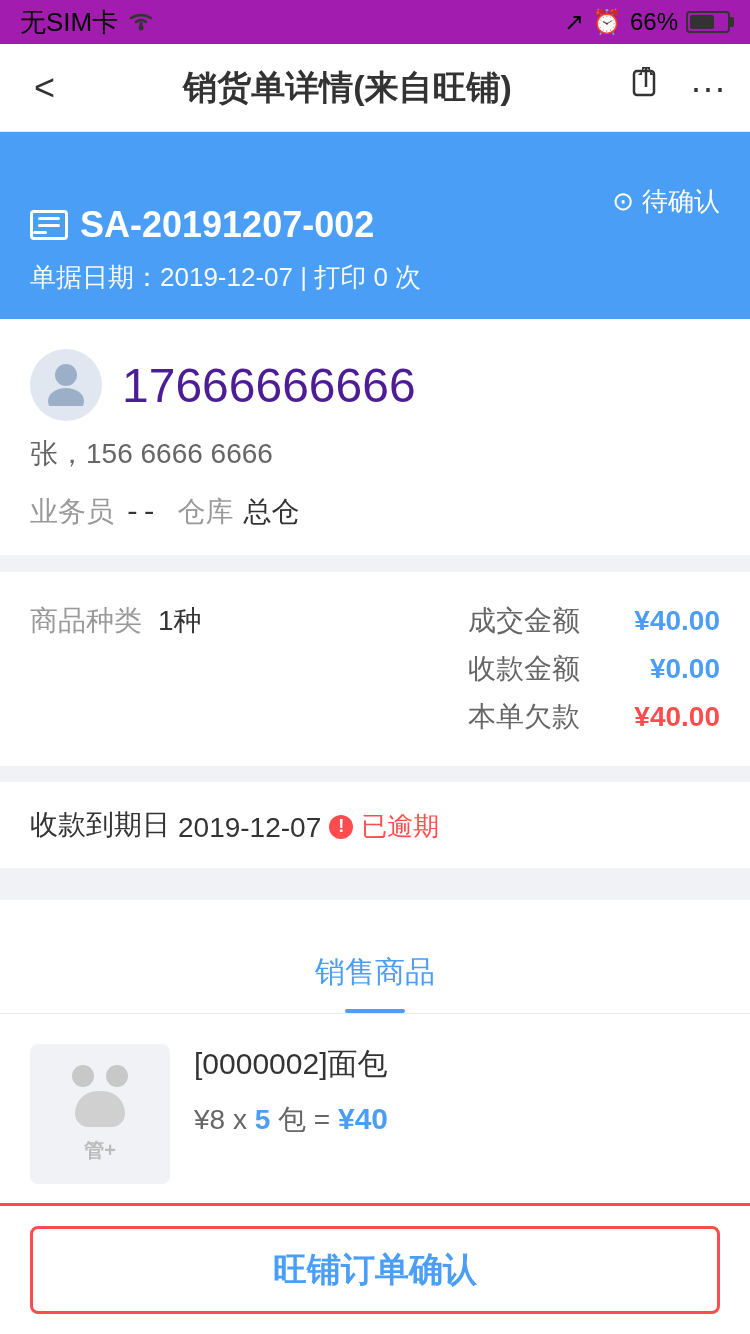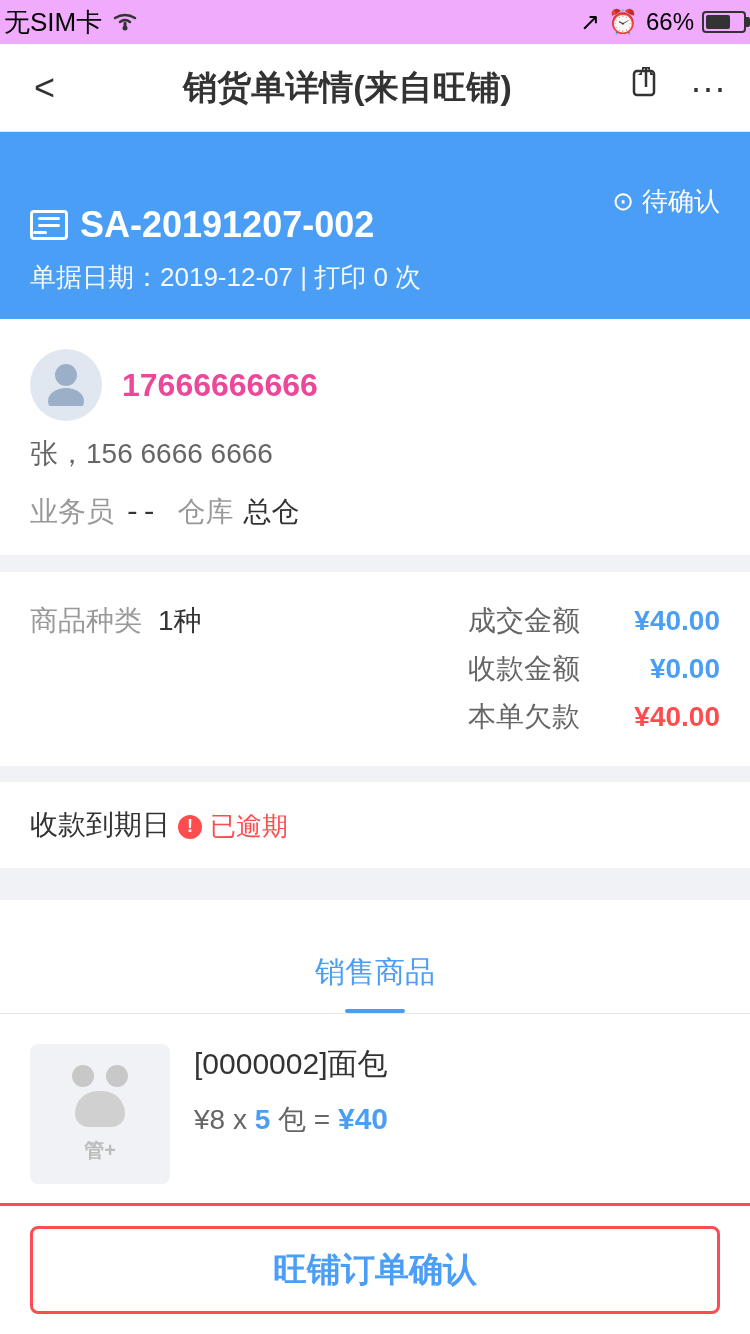--- a/index.html
+++ b/index.html
@@ -8,26 +8,26 @@
       font-family: -apple-system, "PingFang SC", "Helvetica Neue", Arial, sans-serif;
       background: #f0f2f5;
       width: 750px;
       min-height: 1334px;
       overflow-x: hidden;
       font-size: 28px;
     }
 
     
     .status-bar {
-      background: #f0abfc;
+      background: #a21caf;
       height: 44px;
       display: flex;
       align-items: center;
       justify-content: space-between;
-      padding: 0 4px;
+      padding: 0 20px;
       font-size: 24px;
       font-weight: 500;
     }
     .status-left {
       display: flex;
       align-items: center;
       gap: 8px;
       font-size: 26px;
     }
     .status-time {
@@ -178,23 +178,23 @@
       display: flex;
       align-items: center;
       justify-content: center;
       flex-shrink: 0;
     }
     .avatar-icon {
       font-size: 40px;
       color: #9bb0c8;
     }
     .customer-phone {
-      font-size: 32px;
-      font-weight: 700;
-      color: #ec4899;
+      font-size: 48px;
+      font-weight: 400;
+      color: #4c1d95;
     }
     .customer-name {
       font-size: 28px;
       color: #666;
       margin-bottom: 20px;
     }
     .customer-meta {
       display: flex;
       align-items: flex-start;
       gap: 20px;
@@ -539,20 +539,21 @@
       <span class="summary-row-label">本单欠款</span>
       <span class="summary-row-value red">¥40.00</span>
     </div>
   </div>
 </div>
 
 <div class="divider"></div>
 
 <div class="due-section">
   <span>收款到期日</span>
+  <span>2019-12-07</span>
   <div class="overdue-badge">
     <div class="overdue-dot">!</div>
     <span>已逾期</span>
   </div>
 </div>
 
 <div class="divider"></div>
 
 <div class="tabs-section">
   <div class="tabs-row">

